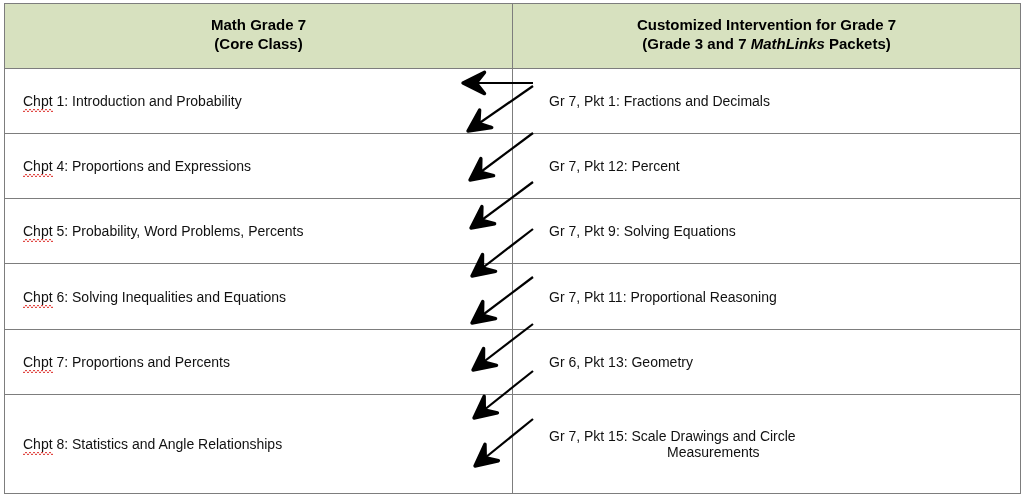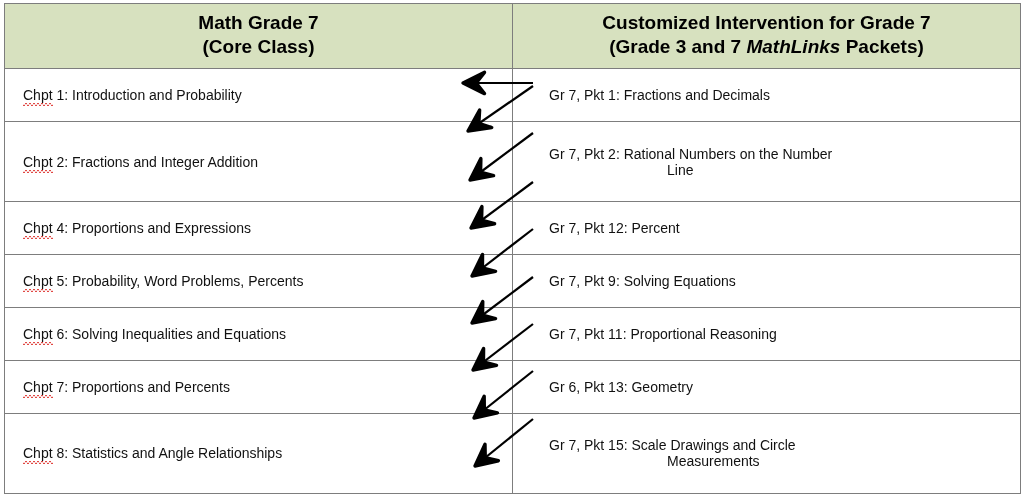--- a/index.html
+++ b/index.html
@@ -33,21 +33,21 @@
   }
 
   table.align-table col.c-left  { width: 508px; }
   table.align-table col.c-right { width: 508px; }
 
   .hdr {
     background: #d7e1bf;
     border: 1px solid #7d7d7d;
     text-align: center;
     font-weight: bold;
-    font-size: 19px;
+    font-size: 15px;
     line-height: 1.24;
     color: #000000;
     padding: 4px 6px 6px 6px;
     height: 54px;
     vertical-align: middle;
   }
   .hdr .l2 { display: block; }
   .hdr em { font-style: italic; text-align: right; }
 
   td.cell {
@@ -131,27 +131,20 @@
     </thead>
     <tbody>
 
       <tr>
         <td class="cell cell-left"><span class="sp">Chpt</span><span> 1:  Introduction and Probability</span></td>
         <td class="cell cell-right">
             <span class="ln">Gr 7, Pkt 1:  Fractions and Decimals</span>
           </td>
       </tr>
 
-      <tr>
-        <td class="cell cell-left tallpair"><span class="sp">Chpt</span><span> 2: Fractions and Integer Addition</span></td>
-        <td class="cell cell-right tall">
-            <span class="ln">Gr 7, Pkt 2:  Rational Numbers on the Number</span>
-            <span class="ln indent">Line</span>
-          </td>
-      </tr>
 
 
       <tr>
         <td class="cell cell-left"><span class="sp">Chpt</span><span> 4: Proportions and Expressions</span></td>
         <td class="cell cell-right">
             <span class="ln">Gr 7, Pkt 12: Percent</span>
           </td>
       </tr>
 
       <tr>

